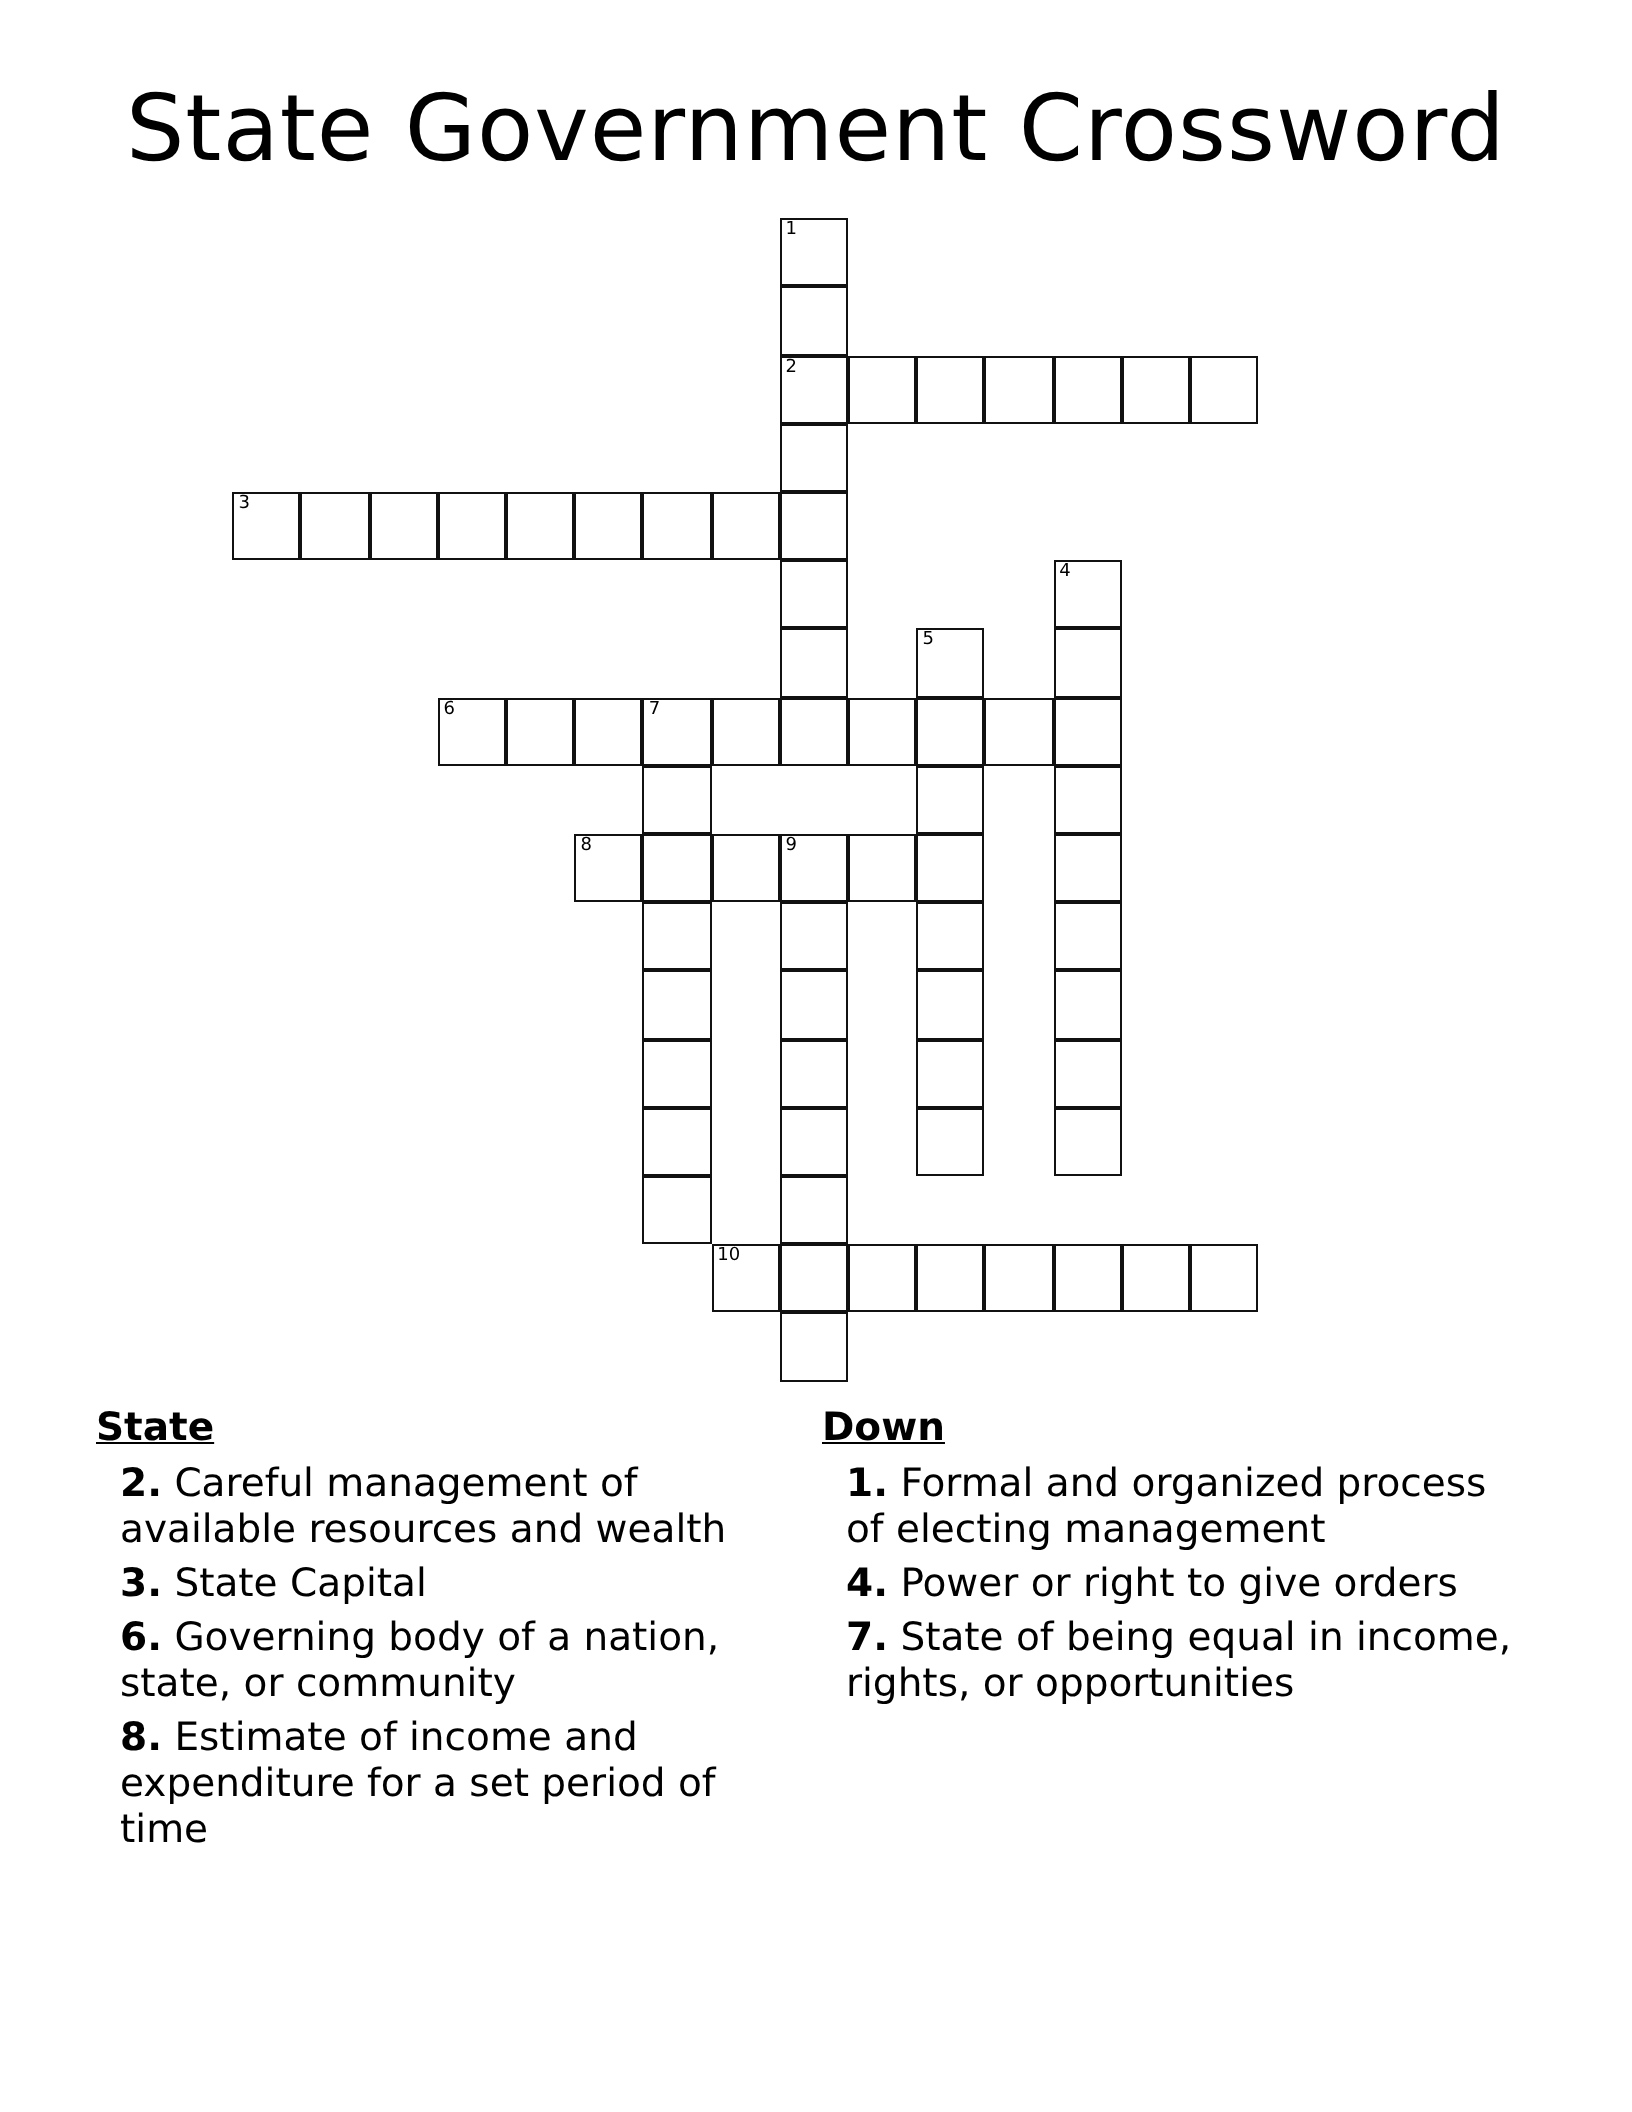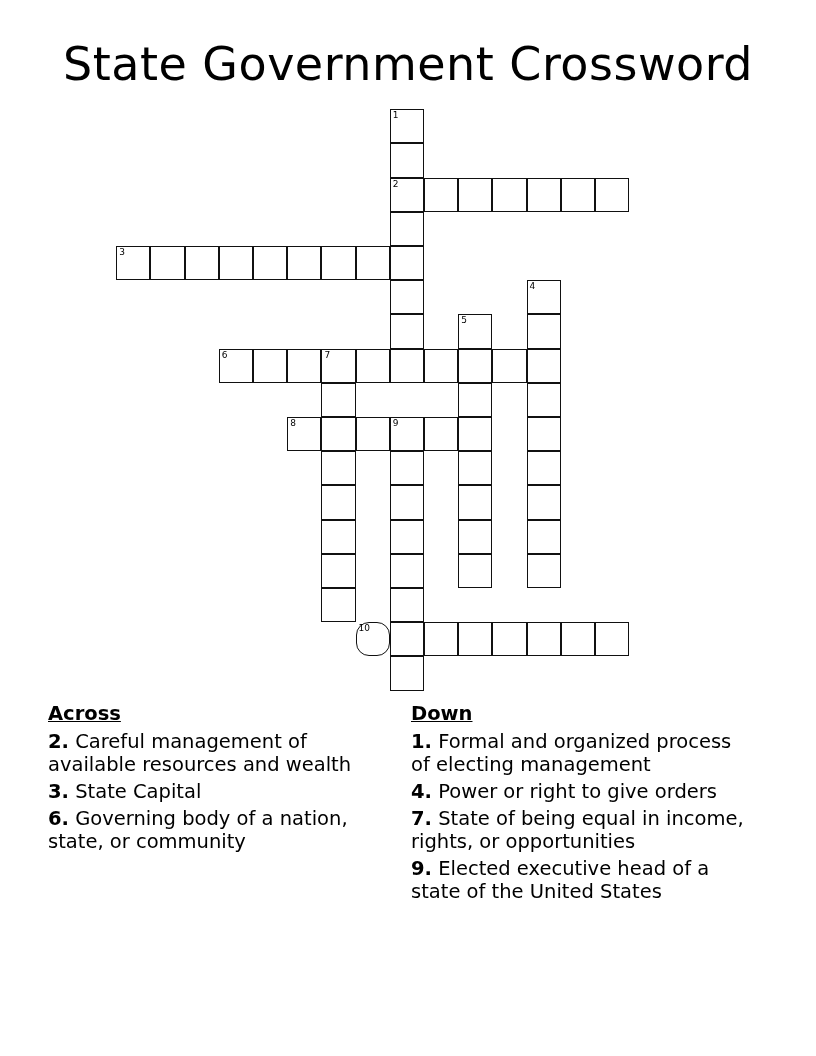--- a/index.html
+++ b/index.html
@@ -5,21 +5,21 @@
   html, body { margin:0; padding:0; background:#ffffff; }
   body { width:816px; height:1056px; position:relative; overflow:hidden; font-family:"DejaVu Sans", sans-serif; color:#000; }
   .title { position:absolute; left:0; top:34px; width:816px; text-align:center; font-size:46px; font-weight:normal; letter-spacing:0.5px; line-height:60px; }
   .grid { position:absolute; left:0; top:0; width:816px; height:700px; }
   .cell { position:absolute; width:34.2px; height:34.2px; box-sizing:border-box; border:1.6px solid #111; background:#fff; margin-left:-0.8px; margin-top:-0.8px; }
   .cell .num { position:absolute; left:2px; top:0px; font-size:9px; line-height:11px; font-family:"DejaVu Sans", sans-serif; }
   .clues { position:absolute; top:702px; width:345px; font-size:19.5px; line-height:23px; }
   .clues.across { left:48px; }
   .clues.down { left:411px; }
   .clues h3 { margin:0 0 4px 0; font-size:19.5px; font-weight:bold; text-decoration:underline; line-height:24px; }
-  .clue { margin:0 0 4px 0; }
+  .clue { margin:0 0 4px 12px; }
   .clue b { font-weight:bold; }
 </style>
 </head>
 <body>
 
 <div class="title">State Government Crossword</div>
 
 <div class="grid" id="grid">
     <div class="cell" style="left: 390.6px; top: 110px;">
       <span class="num">1</span>
@@ -96,37 +96,37 @@
       <span class="num">9</span>
     </div>
     <div class="cell" style="left: 424.8px; top: 417.8px;"></div>
     <div class="cell" style="left: 390.6px; top: 452px;"></div>
     <div class="cell" style="left: 390.6px; top: 486.2px;"></div>
     <div class="cell" style="left: 390.6px; top: 520.4px;"></div>
     <div class="cell" style="left: 390.6px; top: 554.6px;"></div>
     <div class="cell" style="left: 390.6px; top: 588.8px;"></div>
     <div class="cell" style="left: 390.6px; top: 623px;"></div>
     <div class="cell" style="left: 390.6px; top: 657.2px;"></div>
-    <div class="cell" style="left: 356.4px; top: 623px; border-radius: 13px;">
+    <div class="cell" style="left: 356.4px; top: 623px;">
       <span class="num">10</span>
     </div>
     <div class="cell" style="left: 424.8px; top: 623px;"></div>
     <div class="cell" style="left: 459px; top: 623px;"></div>
     <div class="cell" style="left: 493.2px; top: 623px;"></div>
     <div class="cell" style="left: 527.4px; top: 623px;"></div>
     <div class="cell" style="left: 561.6px; top: 623px;"></div>
     <div class="cell" style="left: 595.8px; top: 623px;"></div>
   </div>
 
 <div class="clues across">
-  <h3>Across</h3>
+  <h3>State</h3>
   <div class="clue"><b>2.</b> <span>Careful management of available resources and wealth</span></div>
   <div class="clue"><b>3.</b> <span>State Capital</span></div>
   <div class="clue"><b>6.</b> <span>Governing body of a nation, state, or community</span></div>
+  <div class="clue"><b>8.</b> <span>Estimate of income and expenditure for a set period of time</span></div>
 </div>
 
 <div class="clues down">
   <h3>Down</h3>
   <div class="clue"><b>1.</b> <span>Formal and organized process of electing management</span></div>
   <div class="clue"><b>4.</b> <span>Power or right to give orders</span></div>
   <div class="clue"><b>7.</b> <span>State of being equal in income, rights, or opportunities</span></div>
-  <div class="clue"><b>9.</b> <span>Elected executive head of a state of the United States</span></div>
 </div>
 
 </body></html>

